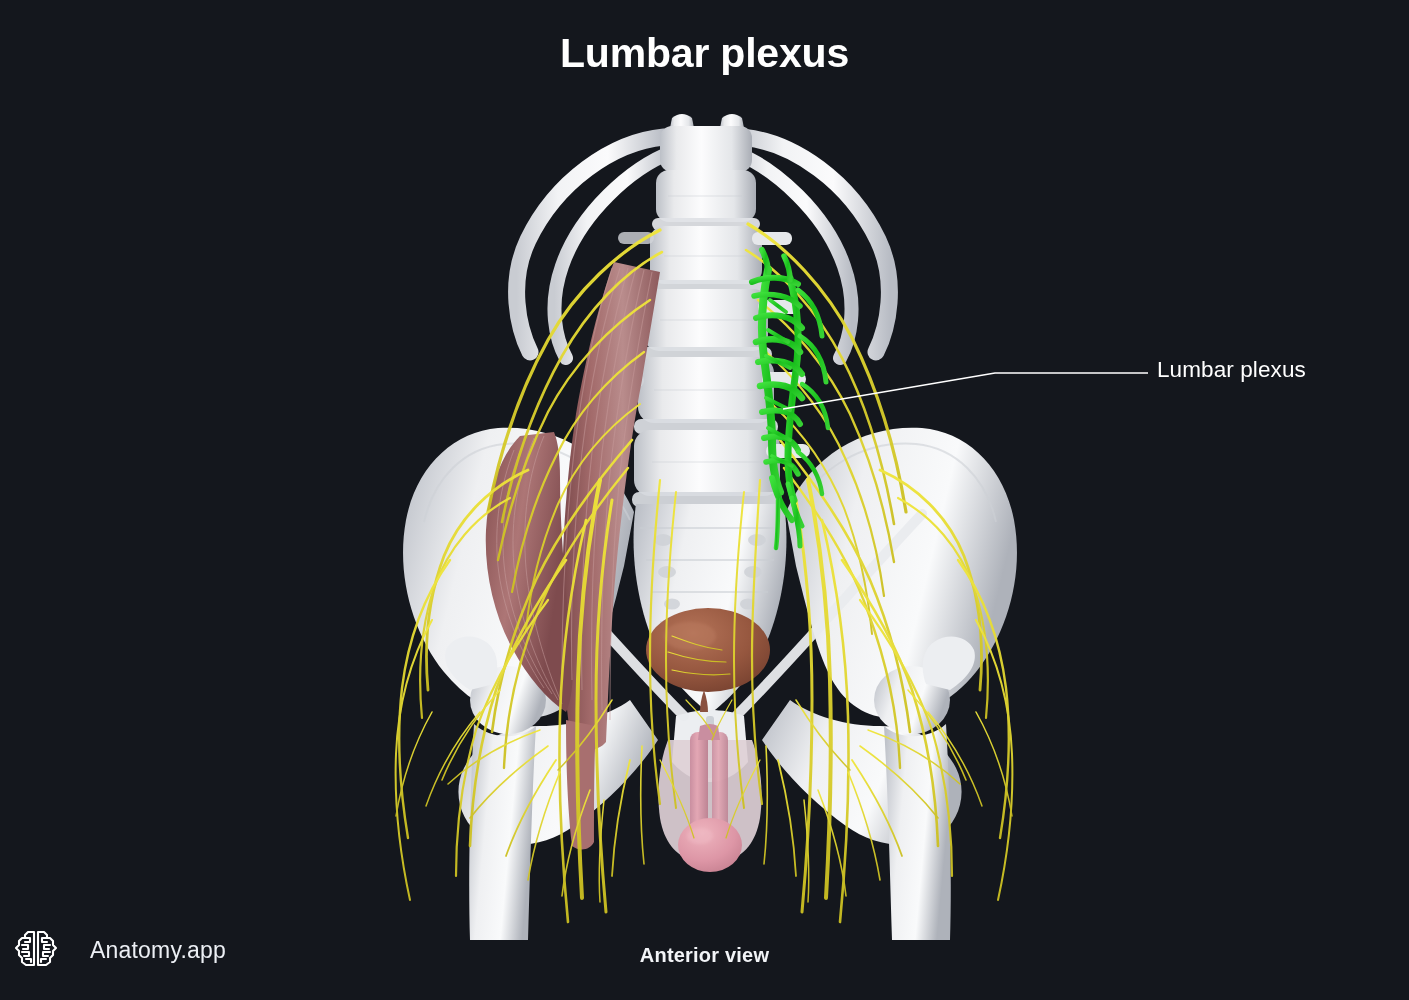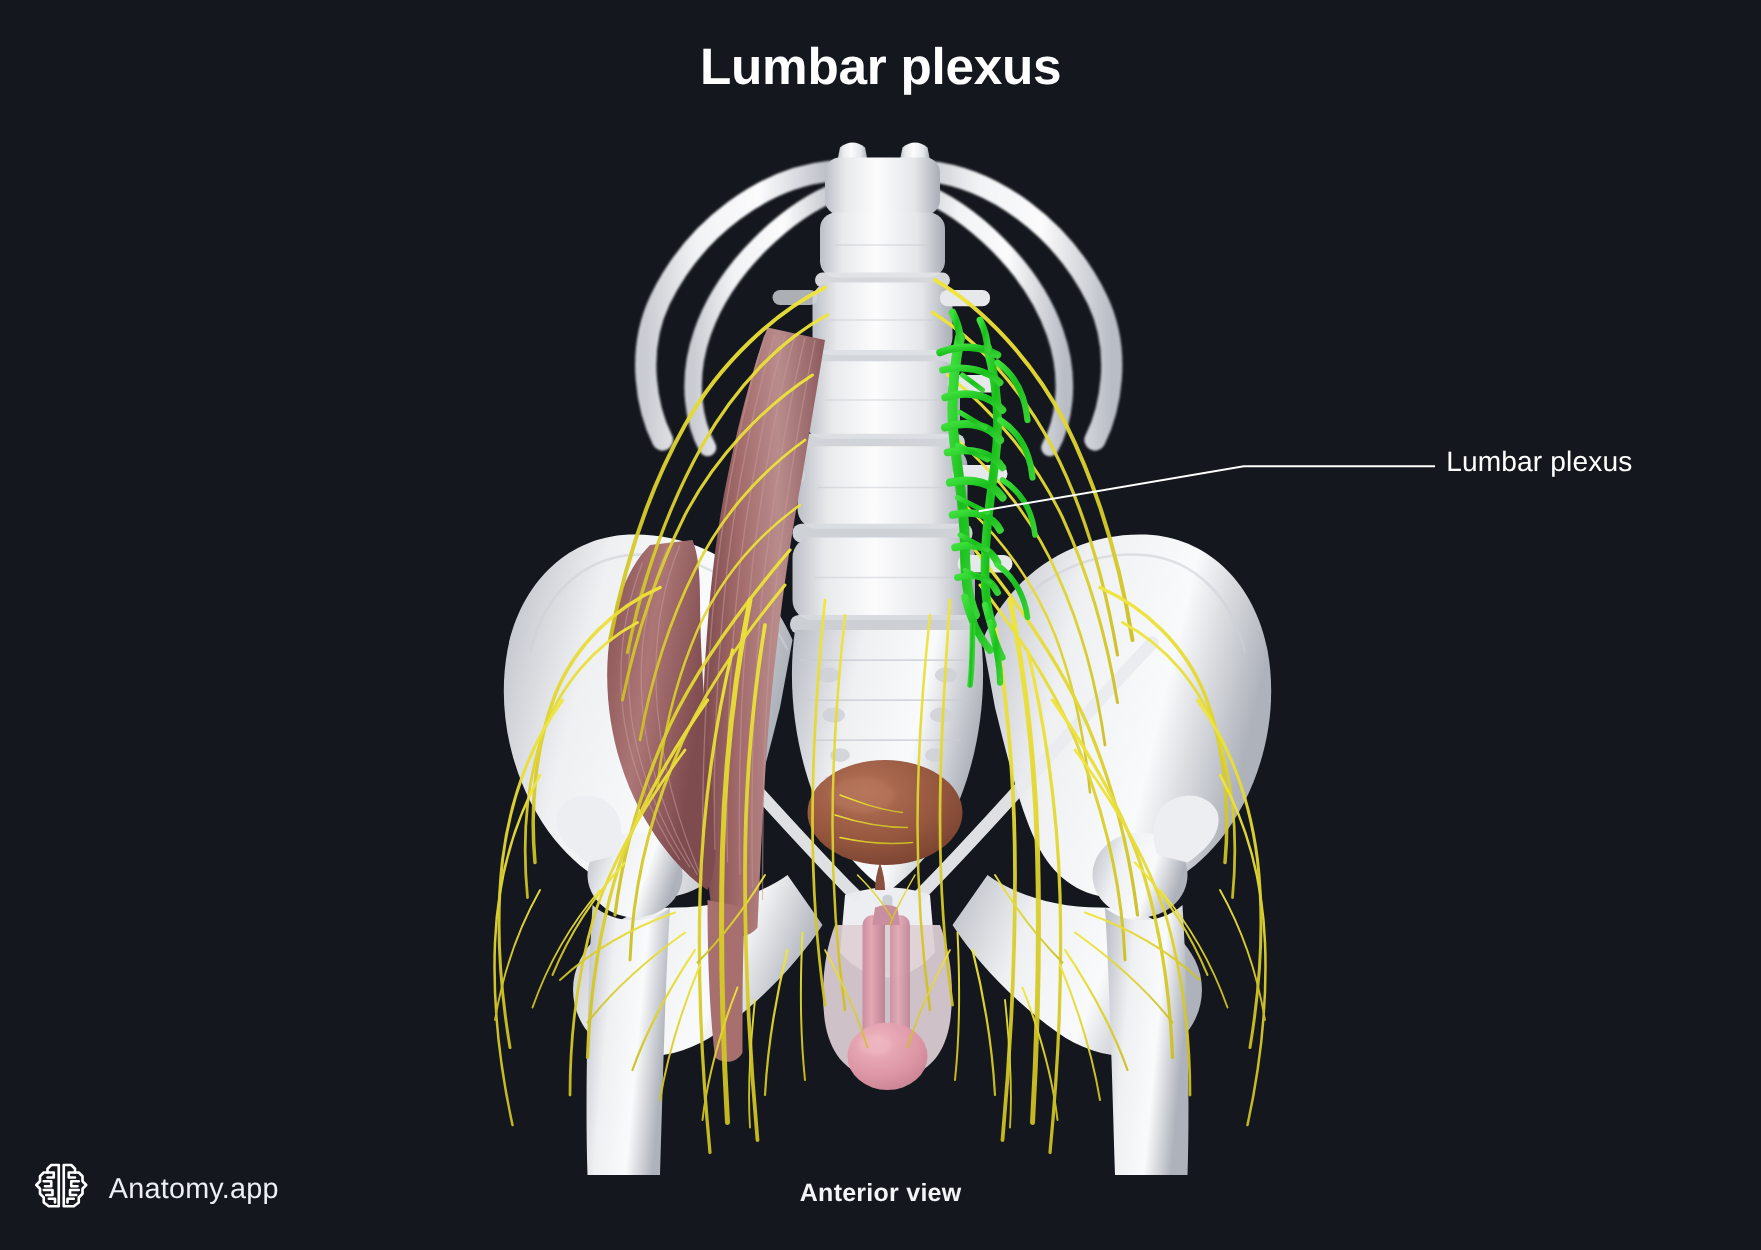--- a/index.html
+++ b/index.html
@@ -26,22 +26,22 @@
   .caption{
     position:absolute;left:0;top:944px;width:1409px;
     text-align:center;
     color:#f2f4f7;
     font-size:20px;
     font-weight:700;
     letter-spacing:0.2px;
   }
   
   .logo{
-    position:absolute;left:25px;top:924px;
-    display:flex;align-items:center;gap:14px;
+    position:absolute;left:12px;top:924px;
+    display:flex;align-items:center;gap:30px;
   }
   .logo-text{
     color:#eceff4;font-size:23px;font-weight:400;letter-spacing:0.2px;
   }
   
   .callout-label{
     position:absolute;left:1157px;top:357px;
     color:#ffffff;font-size:22.5px;font-weight:400;letter-spacing:0.1px;
     white-space:nowrap;
   }

